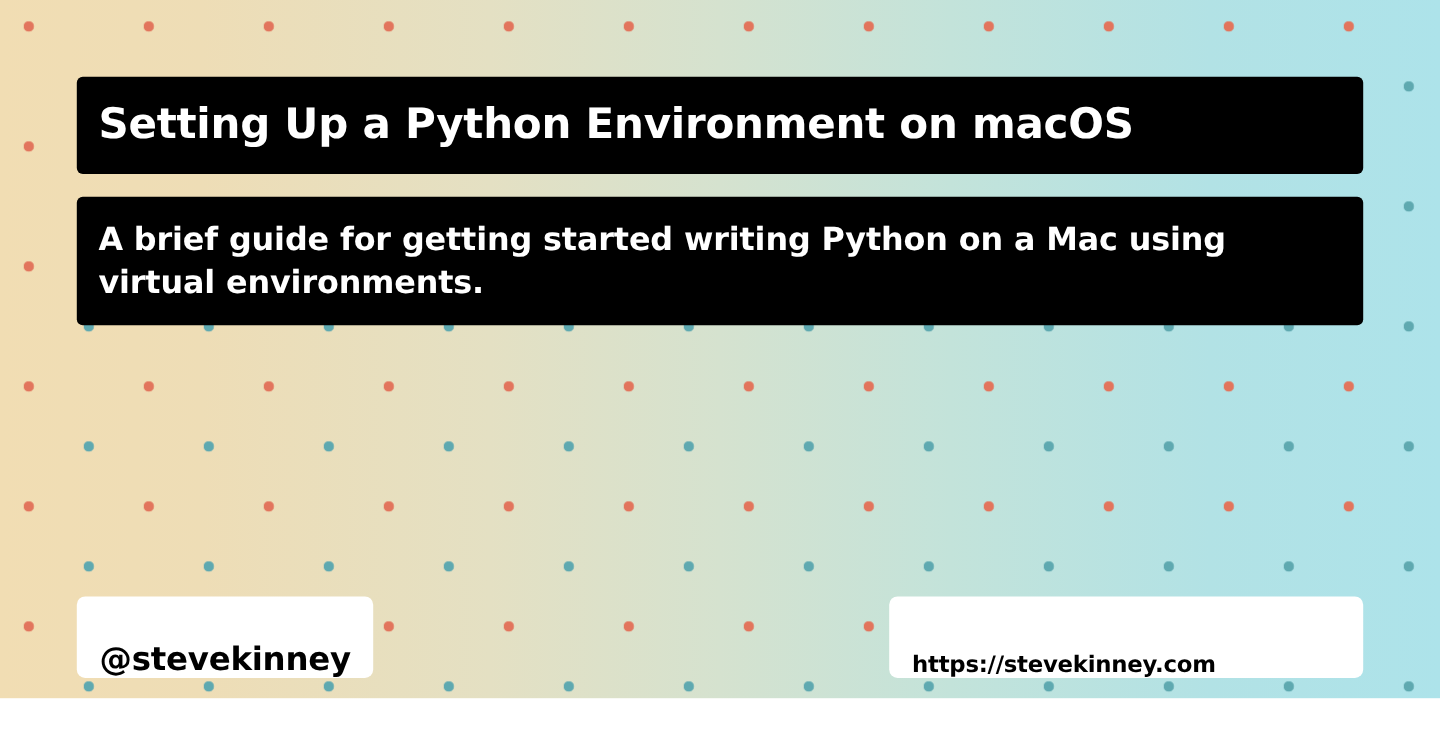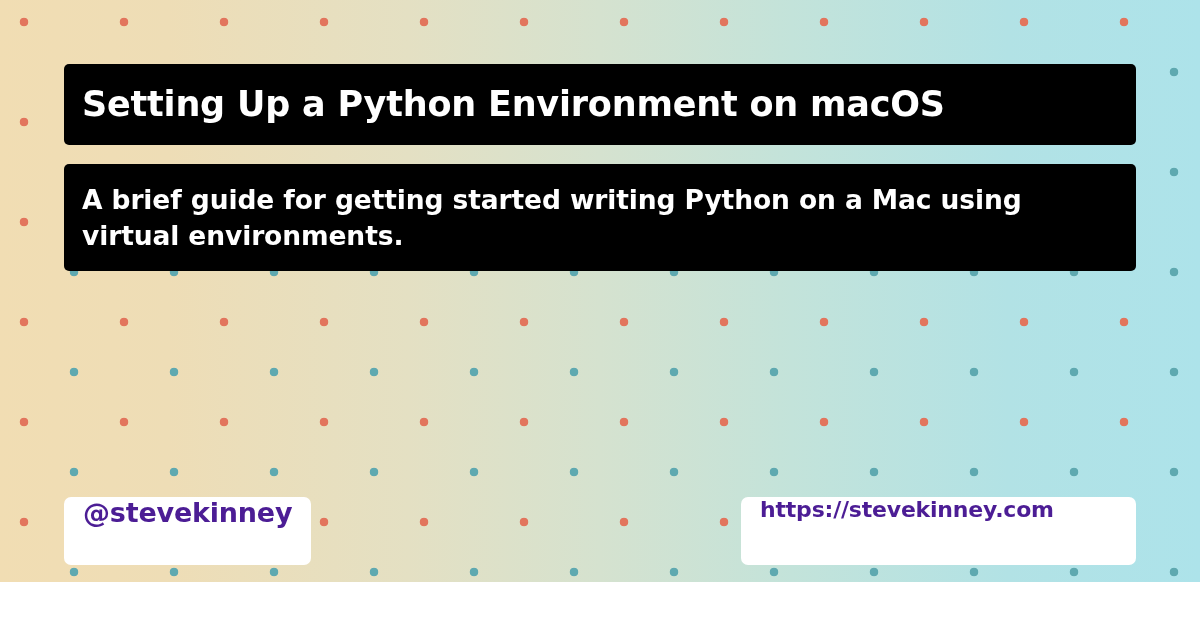--- a/index.html
+++ b/index.html
@@ -95,25 +95,25 @@
     font-size: 26.5px;
     line-height: 1.33;
     letter-spacing: -0.1px;
   }
 
   
   .badge {
     position: absolute;
     background: #ffffff;
     border-radius: 7px;
-    color: #4c1d95;
+    color: #000000;
     font-family: "DejaVu Sans", sans-serif;
     font-weight: bold;
     display: flex;
-    align-items: flex-start;
+    align-items: flex-end;
     height: 68px;
     top: 497px;
   }
 
   #handle-badge {
     left: 64px;
     padding: 0 19px;
   }
 
   #handle-text {
@@ -123,21 +123,21 @@
   }
 
   #url-badge {
     left: 741px;
     width: 395px;
     padding: 0 19px;
     justify-content: flex-start;
   }
 
   #url-text {
-    font-size: 22px;
+    font-size: 19px;
     letter-spacing: -0.2px;
     white-space: nowrap;
   }
 </style>
 </head>
 <body>
 
 <div id="card">
 
   <div id="bg-gradient"></div>

